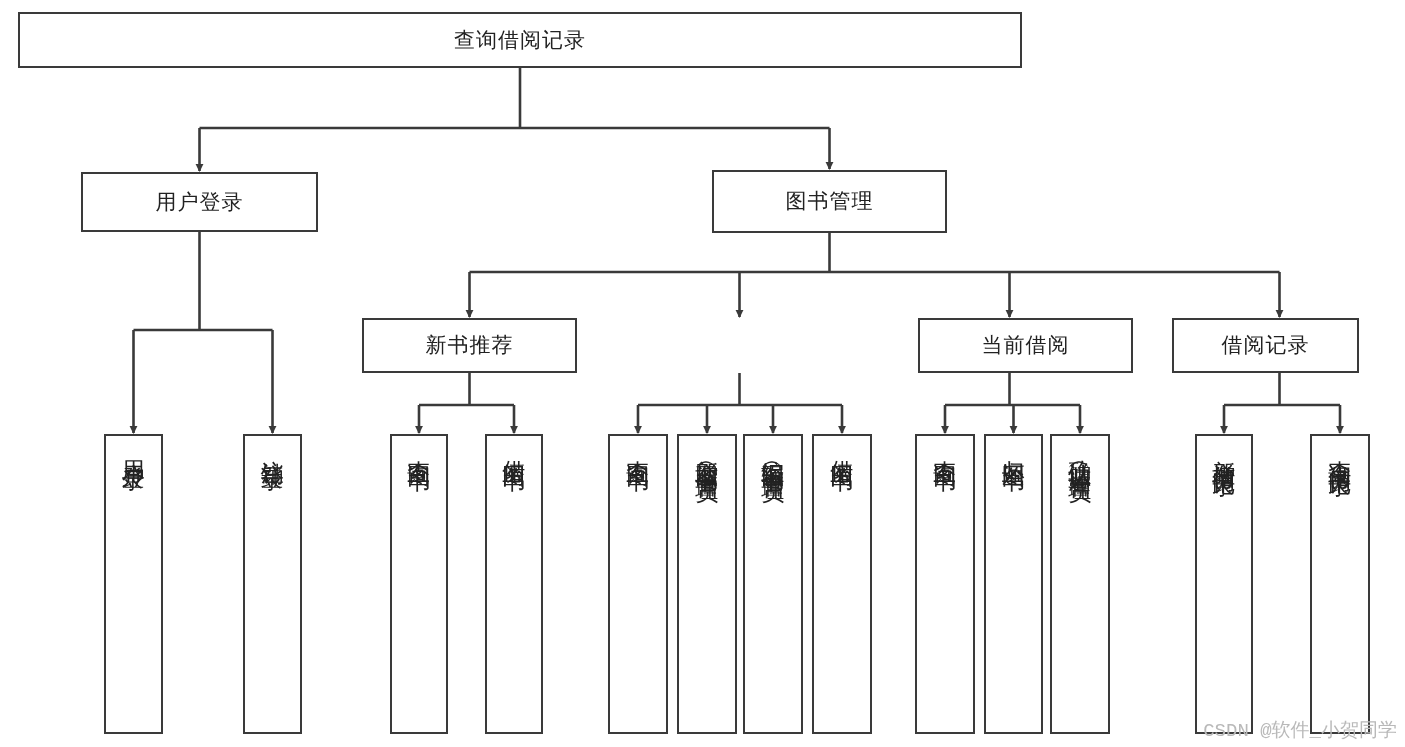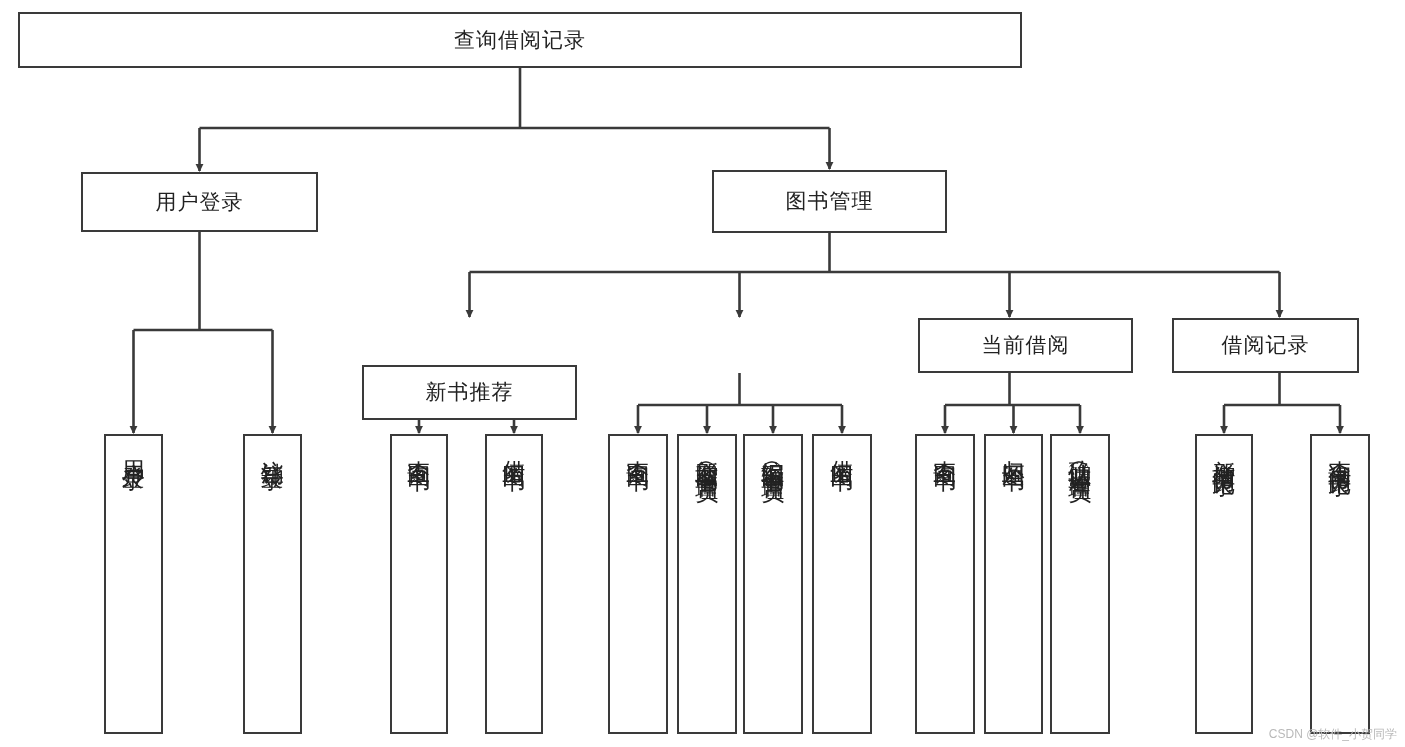--- a/index.html
+++ b/index.html
@@ -59,23 +59,23 @@
     writing-mode: vertical-rl;
     text-orientation: upright;
     letter-spacing: 3px;
     white-space: nowrap;
     display: block;
   }
   .watermark {
     position: absolute;
     right: 8px;
     bottom: 4px;
-    font-size: 12px;
+    font-size: 19px;
     color: #b9b9b9;
-    font-family: Liberation Sans, sans-serif;
+    font-family: Liberation Mono, monospace;
     white-space: nowrap;
     pointer-events: none;
   }
 </style>
 </head>
 <body>
 
 <div id="diagram-root">
 
   <svg class="flow-svg" viewBox="0 0 1405 747" xmlns="http://www.w3.org/2000/svg">
@@ -125,21 +125,21 @@
     <span class="node-label">查询借阅记录</span>
   </div>
 
   <div class="node-box node-h" id="box-user-login" style="left: 81px; top: 172px; width: 237px; height: 60px;">
     <span class="node-label">用户登录</span>
   </div>
   <div class="node-box node-h" id="box-book-manage" style="left: 712px; top: 170px; width: 235px; height: 63px;">
     <span class="node-label">图书管理</span>
   </div>
 
-  <div class="node-box node-h" id="box-new-book-recommend" style="left: 362px; top: 318px; width: 215px; height: 55px; margin-top: 47px;">
+  <div class="node-box node-h" id="box-new-book-recommend" style="left: 362px; top: 318px; width: 215px; height: 55px;">
     <span class="node-label">新书推荐</span>
   </div>
   <div class="node-box node-h" id="box-current-borrow" style="left: 918px; top: 318px; width: 215px; height: 55px;">
     <span class="node-label">当前借阅</span>
   </div>
   <div class="node-box node-h" id="box-borrow-record" style="left: 1172px; top: 318px; width: 187px; height: 55px;">
     <span class="node-label">借阅记录</span>
   </div>
 
   <div class="node-box node-v" id="box-leaf-user-login" style="left: 104px; top: 434px; width: 59px; height: 300px;">

